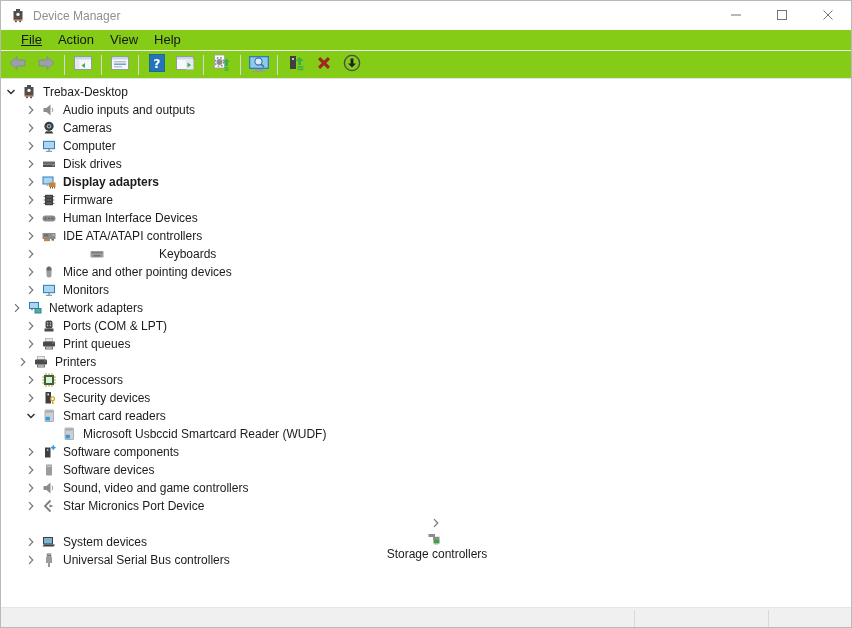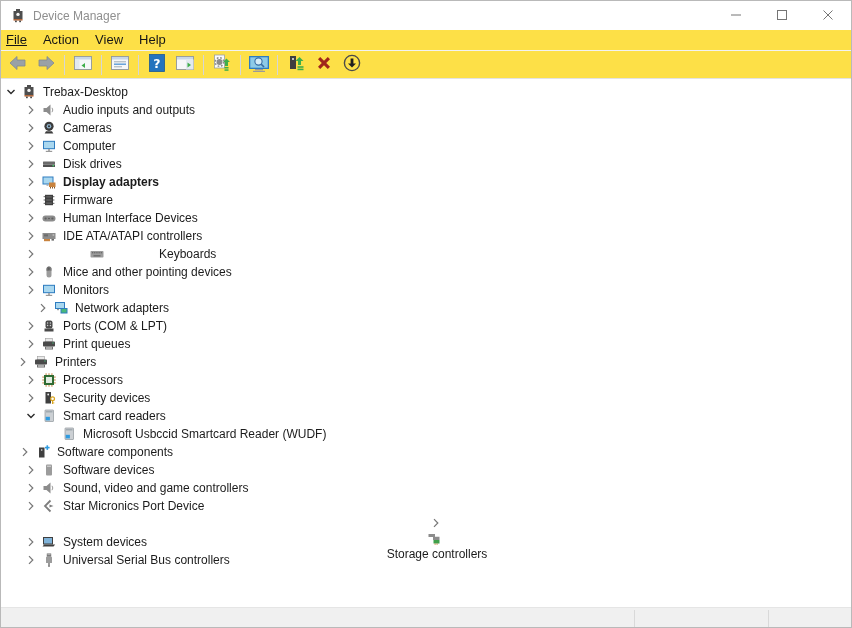--- a/index.html
+++ b/index.html
@@ -4,36 +4,36 @@
 <style>
   * { box-sizing: border-box; }
   html, body { margin: 0; padding: 0; }
   body {
     width: 852px; height: 628px;
     font-family: "Liberation Sans", sans-serif;
     background: #fff;
   }
   .window {
     width: 852px; height: 628px;
-    background: #fde047;
+    background: #84cc16;
     border: 1px solid #b9b9b9;
     display: flex; flex-direction: column;
     position: relative;
     overflow: hidden;
   }
   
   .titlebar { flex: 0 0 29px; display: flex; align-items: center; background: #ffffff; }
   .title-icon { width: 16px; height: 16px; margin-left: 9px; flex: 0 0 16px; }
   .title-text { margin-left: 7px; font-size: 12px; color: #8f8f8f; }
   .win-controls { margin-left: auto; display: flex; align-self: stretch; }
   .win-btn { width: 46px; height: 100%; display: flex; align-items: center; justify-content: center; border: none; background: transparent; padding: 0; }
   
   .menubar { flex: 0 0 21px; display: flex; align-items: center; font-size: 13px; color: #161616; border-bottom: 1px solid #f2f2f2; }
   .menu-item { padding: 1px 8px 3px 8px; cursor: default; }
-  .menu-item:first-child { padding-left: 5px; text-decoration: underline; }
+  .menu-item:first-child { padding-left: 20px; text-decoration: underline; }
   
   .toolbar { flex: 0 0 28px; display: flex; align-items: center; padding-left: 3px; border-bottom: 1px solid #e3e3e3; }
   .tb-btn { width: 26px; height: 24px; display: flex; align-items: center; justify-content: center; border: none; background: transparent; padding: 0; margin: 0 1px; }
   .tb-sep { width: 1px; height: 20px; background: #d6d6d6; margin: 0 4px; flex: 0 0 1px; }
   
   .tree-panel { flex: 1 1 auto; background: #fff; padding-top: 4px; overflow: hidden; }
   .tree-row { height: 18px; display: flex; align-items: center; cursor: default; }
   .chevron { width: 16px; height: 16px; flex: 0 0 16px; display: flex; align-items: center; justify-content: center; margin-right: 2px; }
   .node-icon { width: 16px; height: 16px; flex: 0 0 16px; margin-right: 6px; }
   .node-icon svg, .chevron svg, .title-icon svg { display: block; }
@@ -378,21 +378,21 @@
         <span class="node-icon">
           <svg width="16" height="16" viewBox="0 0 16 16">
             <rect x="2" y="2.8" width="12" height="8.4" fill="#2f7cc0"></rect>
             <rect x="3" y="3.8" width="10" height="6.4" fill="#a9d7ef"></rect>
             <rect x="7" y="11.2" width="2" height="1.6" fill="#9a9a9a"></rect>
             <rect x="4.8" y="12.8" width="6.4" height="1.2" fill="#9a9a9a"></rect>
           </svg>
         </span>
         <span class="tree-label">Monitors</span>
       </div>
-      <div class="tree-row" style="padding-left: 34px;">
+      <div class="tree-row" style="padding-left: 8px;">
         <span class="chevron">
           <svg width="16" height="16" viewBox="0 0 16 16">
             <path d="M6 4.2 L9.8 8 L6 11.8" fill="none" stroke="#767676" stroke-width="1.2"></path>
           </svg>
         </span>
         <span class="node-icon">
           <svg width="16" height="16" viewBox="0 0 16 16">
             <rect x="2" y="2" width="10" height="7" fill="#2f7cc0"></rect>
             <rect x="3" y="3" width="8" height="5" fill="#a9d7ef"></rect>
             <rect x="4" y="9" width="2" height="1.2" fill="#9a9a9a"></rect>
@@ -518,21 +518,21 @@
         <span class="chevron"></span>
         <span class="node-icon">
           <svg width="16" height="16" viewBox="0 0 16 16">
             <rect x="4" y="2" width="8.5" height="11.5" rx="0.5" fill="#ccd0d4" stroke="#8f969c" stroke-width="0.7"></rect>
             <rect x="5" y="3.2" width="6.5" height="1.2" fill="#9aa2a8"></rect>
             <rect x="4.7" y="8.8" width="4.2" height="3.6" fill="#2f9be0"></rect>
           </svg>
         </span>
         <span class="tree-label">Microsoft Usbccid Smartcard Reader (WUDF)</span>
       </div>
-      <div class="tree-row" style="padding-left: 16px;">
+      <div class="tree-row" style="padding-left: 22px;">
         <span class="chevron">
           <svg width="16" height="16" viewBox="0 0 16 16">
             <path d="M6 4.2 L9.8 8 L6 11.8" fill="none" stroke="#767676" stroke-width="1.2"></path>
           </svg>
         </span>
         <span class="node-icon">
           <svg width="16" height="16" viewBox="0 0 16 16">
             <rect x="4" y="3.5" width="5.5" height="10" fill="#3f3f3f"></rect>
             <circle cx="6.7" cy="6" r="0.8" fill="#f0f0f0"></circle>
             <rect x="10" y="2.8" width="4.6" height="1.6" fill="#2f9be0"></rect>

